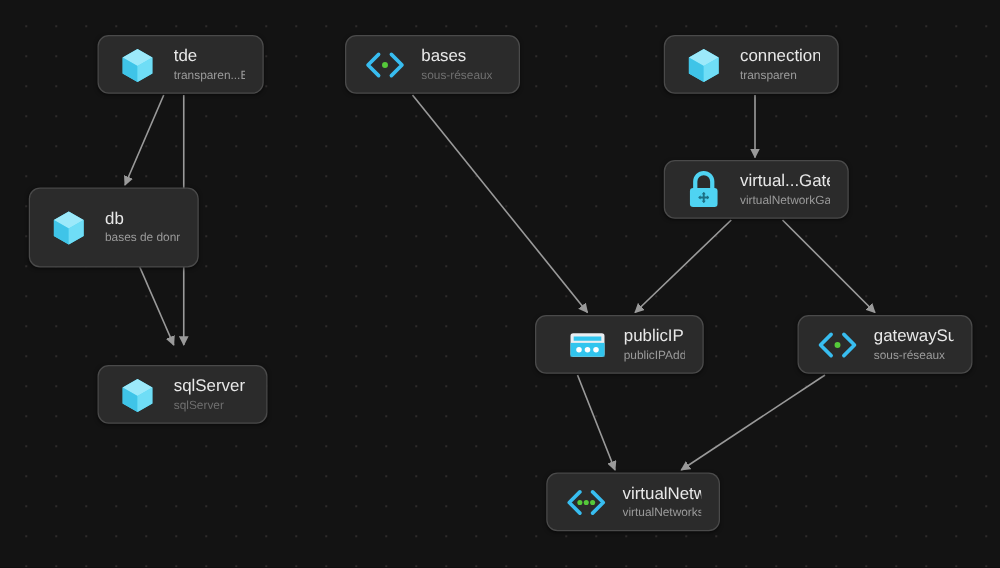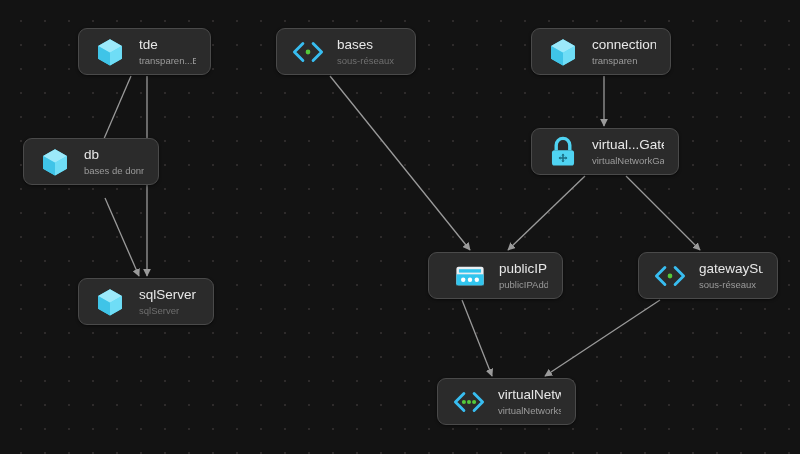--- a/index.html
+++ b/index.html
@@ -125,21 +125,21 @@
             <polygon points="20,5 34,13 20,21 6,13" fill="#9ce9fa"></polygon>
             <polygon points="6,13 20,21 20,36 6,28" fill="#3fc4e8"></polygon>
             <polygon points="20,21 34,13 34,28 20,36" fill="#6fddf6"></polygon>
           </svg>
         </div>
         <div class="node-text">
           <div class="node-title">connection</div>
           <div class="node-sub">transparen</div>
         </div>
       </div>
-      <div class="node" style="left: 23px; top: 138px; width: 136px; height: 47px;">
+      <div class="node" style="left: 23px; top: 150px; width: 136px; height: 64px;">
         <div class="node-icon">
           <svg viewBox="0 0 40 40" width="34" height="34">
             <polygon points="20,5 34,13 34,28 20,36 6,28 6,13" fill="#50d8f5"></polygon>
             <polygon points="20,5 34,13 20,21 6,13" fill="#9ce9fa"></polygon>
             <polygon points="6,13 20,21 20,36 6,28" fill="#3fc4e8"></polygon>
             <polygon points="20,21 34,13 34,28 20,36" fill="#6fddf6"></polygon>
           </svg>
         </div>
         <div class="node-text">
           <div class="node-title">db</div>
@@ -153,21 +153,21 @@
             <rect x="7" y="18" width="26" height="18" rx="3" fill="#4fd3f2"></rect>
             <path d="M 20 23 L 20 31 M 16 27 L 24 27" stroke="#1c6f85" stroke-width="1.8" stroke-linecap="round"></path>
             <path d="M 20 22 l -2 2 h 4 z M 20 32 l -2 -2 h 4 z M 15 27 l 2 -2 v 4 z M 25 27 l -2 -2 v 4 z" fill="#1c6f85"></path>
           </svg>
         </div>
         <div class="node-text">
           <div class="node-title">virtual...Gateway</div>
           <div class="node-sub">virtualNetworkGateways</div>
         </div>
       </div>
-      <div class="node" style="left: 78px; top: 278px; width: 136px; height: 47px;">
+      <div class="node" style="left: 78px; top: 292px; width: 136px; height: 47px;">
         <div class="node-icon">
           <svg viewBox="0 0 40 40" width="34" height="34">
             <polygon points="20,5 34,13 34,28 20,36 6,28 6,13" fill="#50d8f5"></polygon>
             <polygon points="20,5 34,13 20,21 6,13" fill="#9ce9fa"></polygon>
             <polygon points="6,13 20,21 20,36 6,28" fill="#3fc4e8"></polygon>
             <polygon points="20,21 34,13 34,28 20,36" fill="#6fddf6"></polygon>
           </svg>
         </div>
         <div class="node-text">
           <div class="node-title">sqlServer</div>

